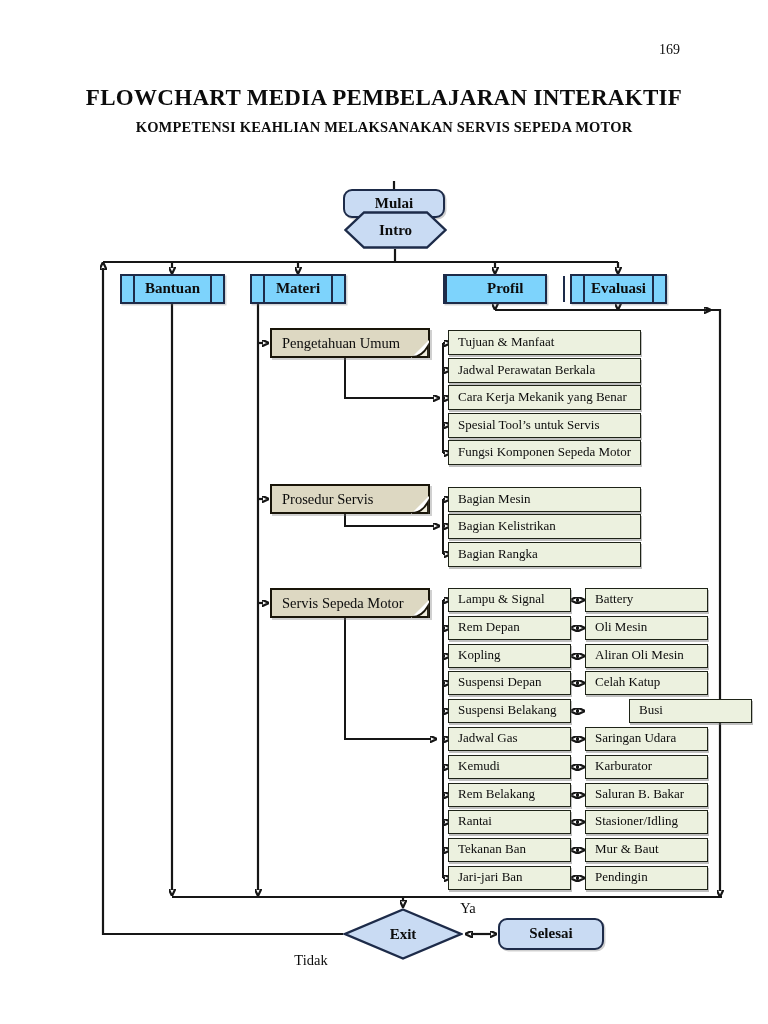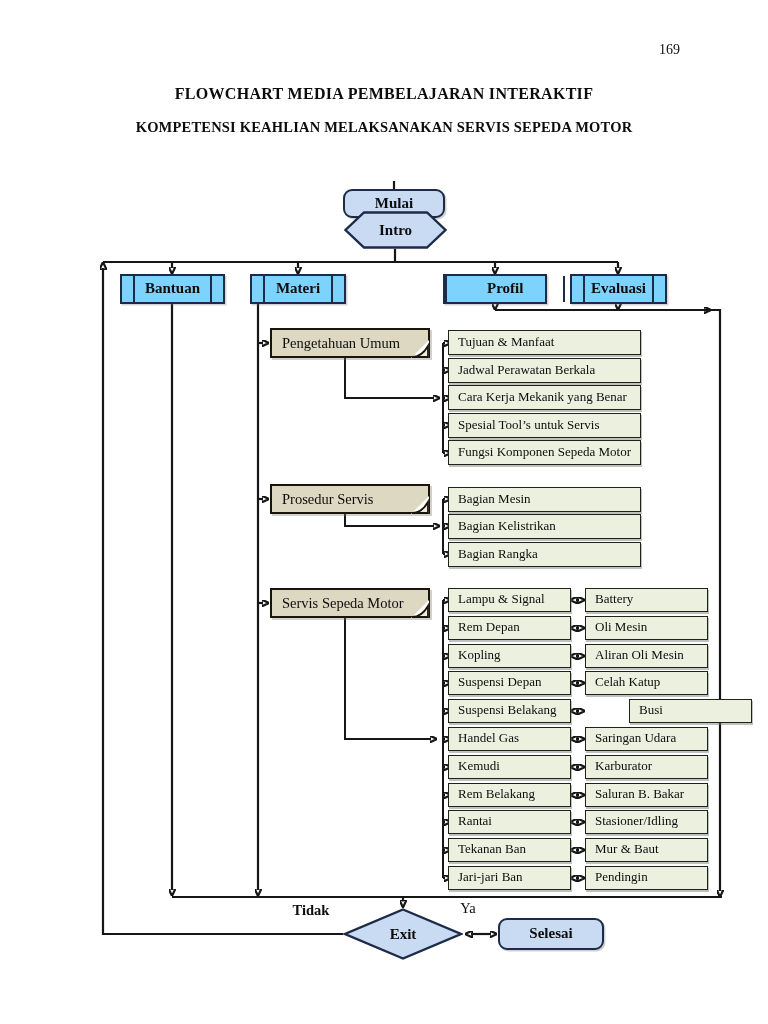--- a/index.html
+++ b/index.html
@@ -2,21 +2,21 @@
 <html><head>
 <meta charset="utf-8">
 <style>
   html,body{margin:0;padding:0;}
   .page{
     position:relative; width:768px; height:1024px; background:#ffffff;
     font-family:"Liberation Serif","DejaVu Serif",serif; color:#0c0c0c; overflow:hidden;
   }
   .pagenum{position:absolute; top:42px; right:88px; font-size:14px;}
   .title{position:absolute; top:85px; left:0; width:100%; text-align:center;
-         font-size:16px; font-weight:bold; letter-spacing:.3px;}
+         font-size:23px; font-weight:bold; letter-spacing:.3px;}
   .subtitle{position:absolute; top:119px; left:0; width:100%; text-align:center;
          font-size:14.5px; font-weight:bold; letter-spacing:.2px;}
 
   svg.wires{position:absolute; left:0; top:0; width:768px; height:1024px;}
   svg.wires path{stroke:#161616; stroke-width:2.2; fill:none;}
   svg.wires path.thin{stroke-width:2;}
 
   .rnode{position:absolute; background:#c9dbf3; border:2.2px solid #1d2b49; border-radius:9px;
          box-sizing:border-box; text-align:center; font-weight:bold; font-size:15px;
          box-shadow:1.5px 1.5px 0 rgba(120,120,120,.35);}
@@ -195,40 +195,40 @@
 
   <div class="gi w1" style="top:514px;">Bagian Kelistrikan</div>
   <div class="gi w1" style="top:487px;">Bagian Mesin</div>
   <div class="gi w1" style="top:542px;">Bagian Rangka</div>
 
   <div class="gi cl" style="top:588px;">Lampu &amp; Signal</div>
   <div class="gi cl" style="top:616px;">Rem Depan</div>
   <div class="gi cl" style="top:644px;">Kopling</div>
   <div class="gi cl" style="top:671px;">Suspensi Depan</div>
   <div class="gi cl" style="top:699px;">Suspensi Belakang</div>
-  <div class="gi cl" style="top:727px;">Handel Gas</div>
+  <div class="gi cl" style="top:727px;">Jadwal Gas</div>
   <div class="gi cl" style="top:755px;">Kemudi</div>
   <div class="gi cl" style="top:783px;">Rem Belakang</div>
   <div class="gi cl" style="top:810px;">Rantai</div>
   <div class="gi cl" style="top:838px;">Tekanan Ban</div>
   <div class="gi cl" style="top:866px;">Jari-jari Ban</div>
 
   <div class="gi cr" style="top:588px;">Battery</div>
   <div class="gi cr" style="top:616px;">Oli Mesin</div>
   <div class="gi cr" style="top:644px;">Aliran Oli Mesin</div>
   <div class="gi cr" style="top:671px;">Celah Katup</div>
   <div class="gi cr" style="top:699px;margin-left:44px;">Busi</div>
   <div class="gi cr" style="top:727px;">Saringan Udara</div>
   <div class="gi cr" style="top:755px;">Karburator</div>
   <div class="gi cr" style="top:783px;">Saluran B. Bakar</div>
   <div class="gi cr" style="top:810px;">Stasioner/Idling</div>
   <div class="gi cr" style="top:838px;">Mur &amp; Baut</div>
   <div class="gi cr" style="top:866px;">Pendingin</div>
 
-  <div class="branch-label" style="left:283px; top:902px; width:56px;font-weight:bold;">Tidak</div>
+  <div class="branch-label" style="left:283px; top:952px; width:56px;">Tidak</div>
   <div class="branch-label" style="left:450px; top:900px; width:36px;">Ya</div>
 
   <div class="shape-node" style="left:343px; top:908px; width:120px; height:52px;">
     <svg width="120" height="52" viewBox="0 0 120 52">
       <polygon points="60,1.5 118,26 60,50.5 2,26" fill="#c9dbf3" stroke="#1d2b49" stroke-width="2.4"></polygon>
     </svg>
     <span class="lbl">Exit</span>
   </div>
 
   <div class="rnode" style="left:498px; top:918px; width:106px; height:32px; line-height:27px;">Selesai</div>

